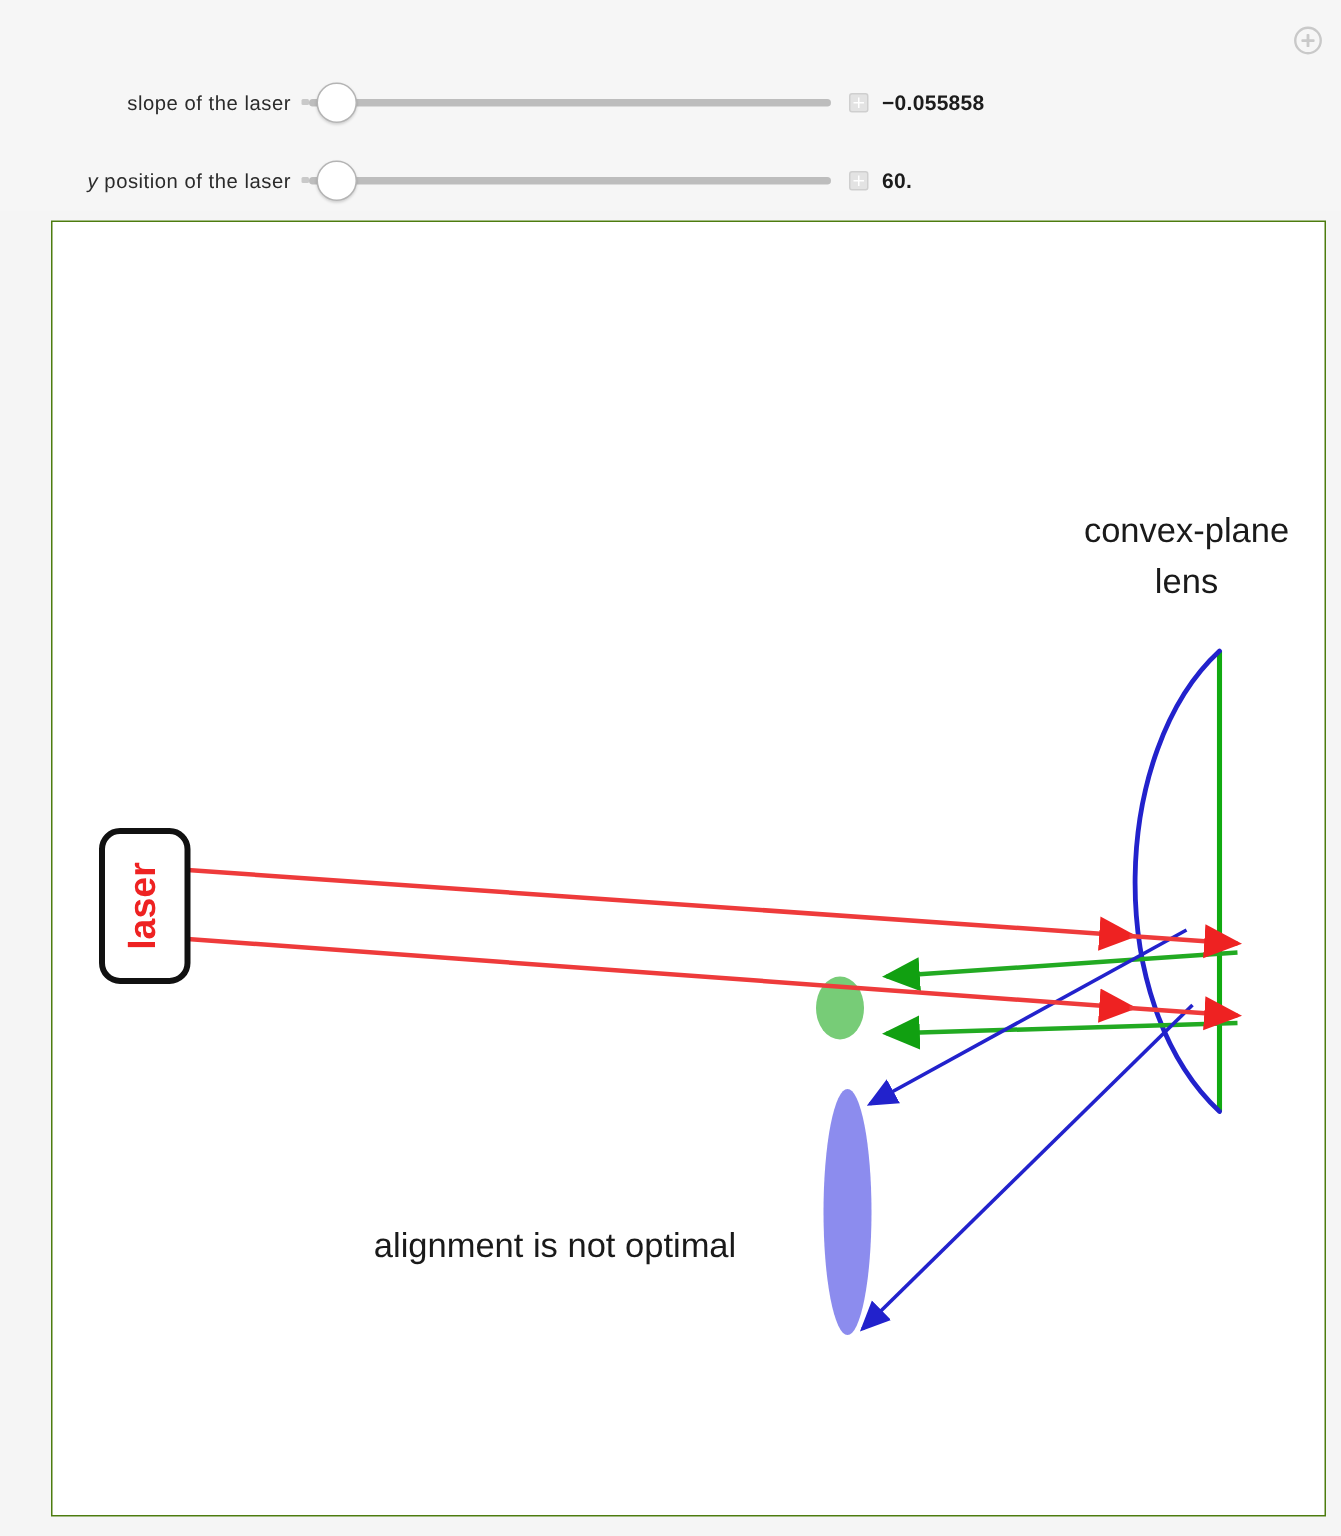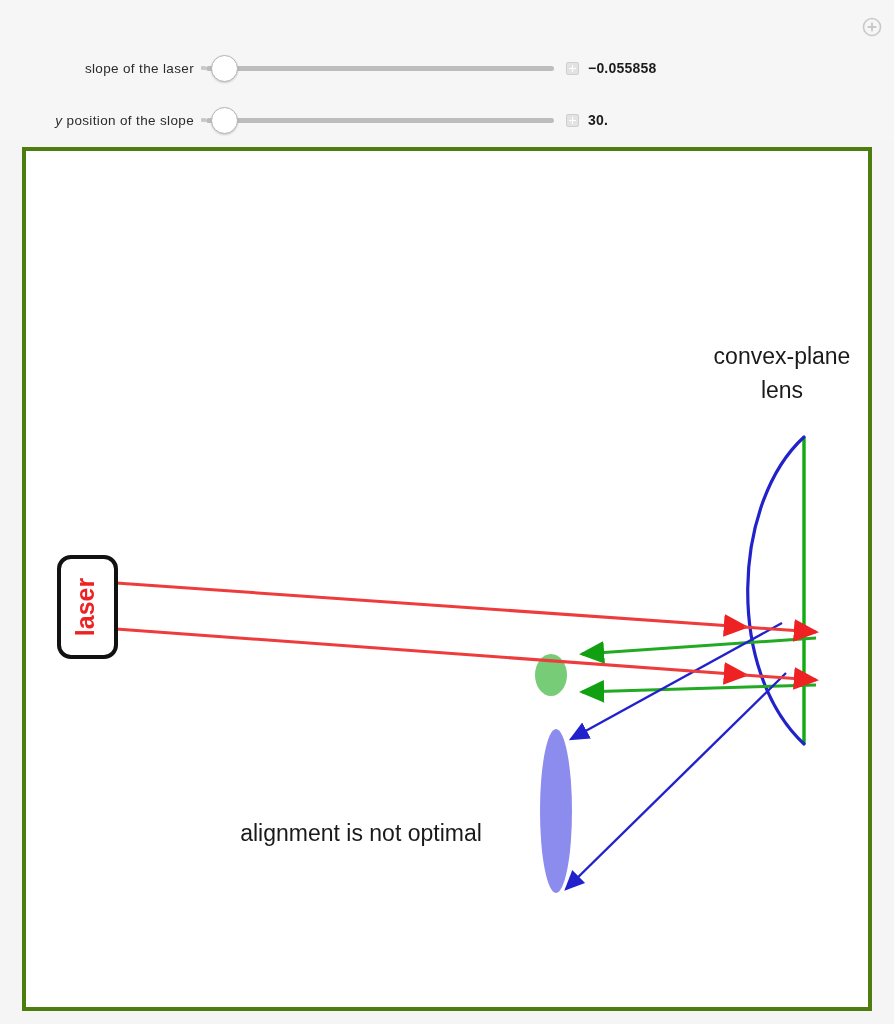--- a/index.html
+++ b/index.html
@@ -130,26 +130,26 @@
     font-size: 14px;
     color: #1c1c1c;
     font-weight: 600;
     letter-spacing: 0.2px;
     white-space: nowrap;
   }
 
   
   #panel {
     position: absolute;
-    left: 22px;
+    left: 34px;
     top: 147px;
     width: 850px;
     height: 864px;
     background: #ffffff;
-    border: 4px solid #4d7c0f;
+    border: 1px solid #4d7c0f;
     box-sizing: border-box;
     overflow: hidden;
   }
   #panel svg { display: block; }
 
   .diag-text {
     font-family: "Liberation Sans", sans-serif;
     font-size: 23px;
     fill: #1a1a1a;
     text-anchor: middle;
@@ -181,28 +181,28 @@
       <div class="slider-widget">
         <div class="slider-cap"></div>
         <div class="slider-track"></div>
         <div class="slider-thumb"></div>
       </div>
       <div class="expand-btn"></div>
       <div class="slider-value">−0.055858</div>
     </div>
 
     <div class="slider-row" id="row-ypos">
-      <div class="slider-label"><span class="ital">y</span><span> position of the slope</span></div>
+      <div class="slider-label"><span class="ital">y</span><span> position of the laser</span></div>
       <div class="slider-widget">
         <div class="slider-cap"></div>
         <div class="slider-track"></div>
         <div class="slider-thumb"></div>
       </div>
       <div class="expand-btn"></div>
-      <div class="slider-value">30.</div>
+      <div class="slider-value">60.</div>
     </div>
 
   </div>
 
   <div id="panel">
     <svg id="diagram-svg" width="848" height="862" viewBox="0 0 848 862">
 
       <defs>
         <marker id="ah-red" markerWidth="9" markerHeight="9" refX="7.4" refY="4.5" orient="auto" markerUnits="strokeWidth">
           <path d="M0,0.7 L8.4,4.5 L0,8.3 Z" fill="#ee2222"></path>

